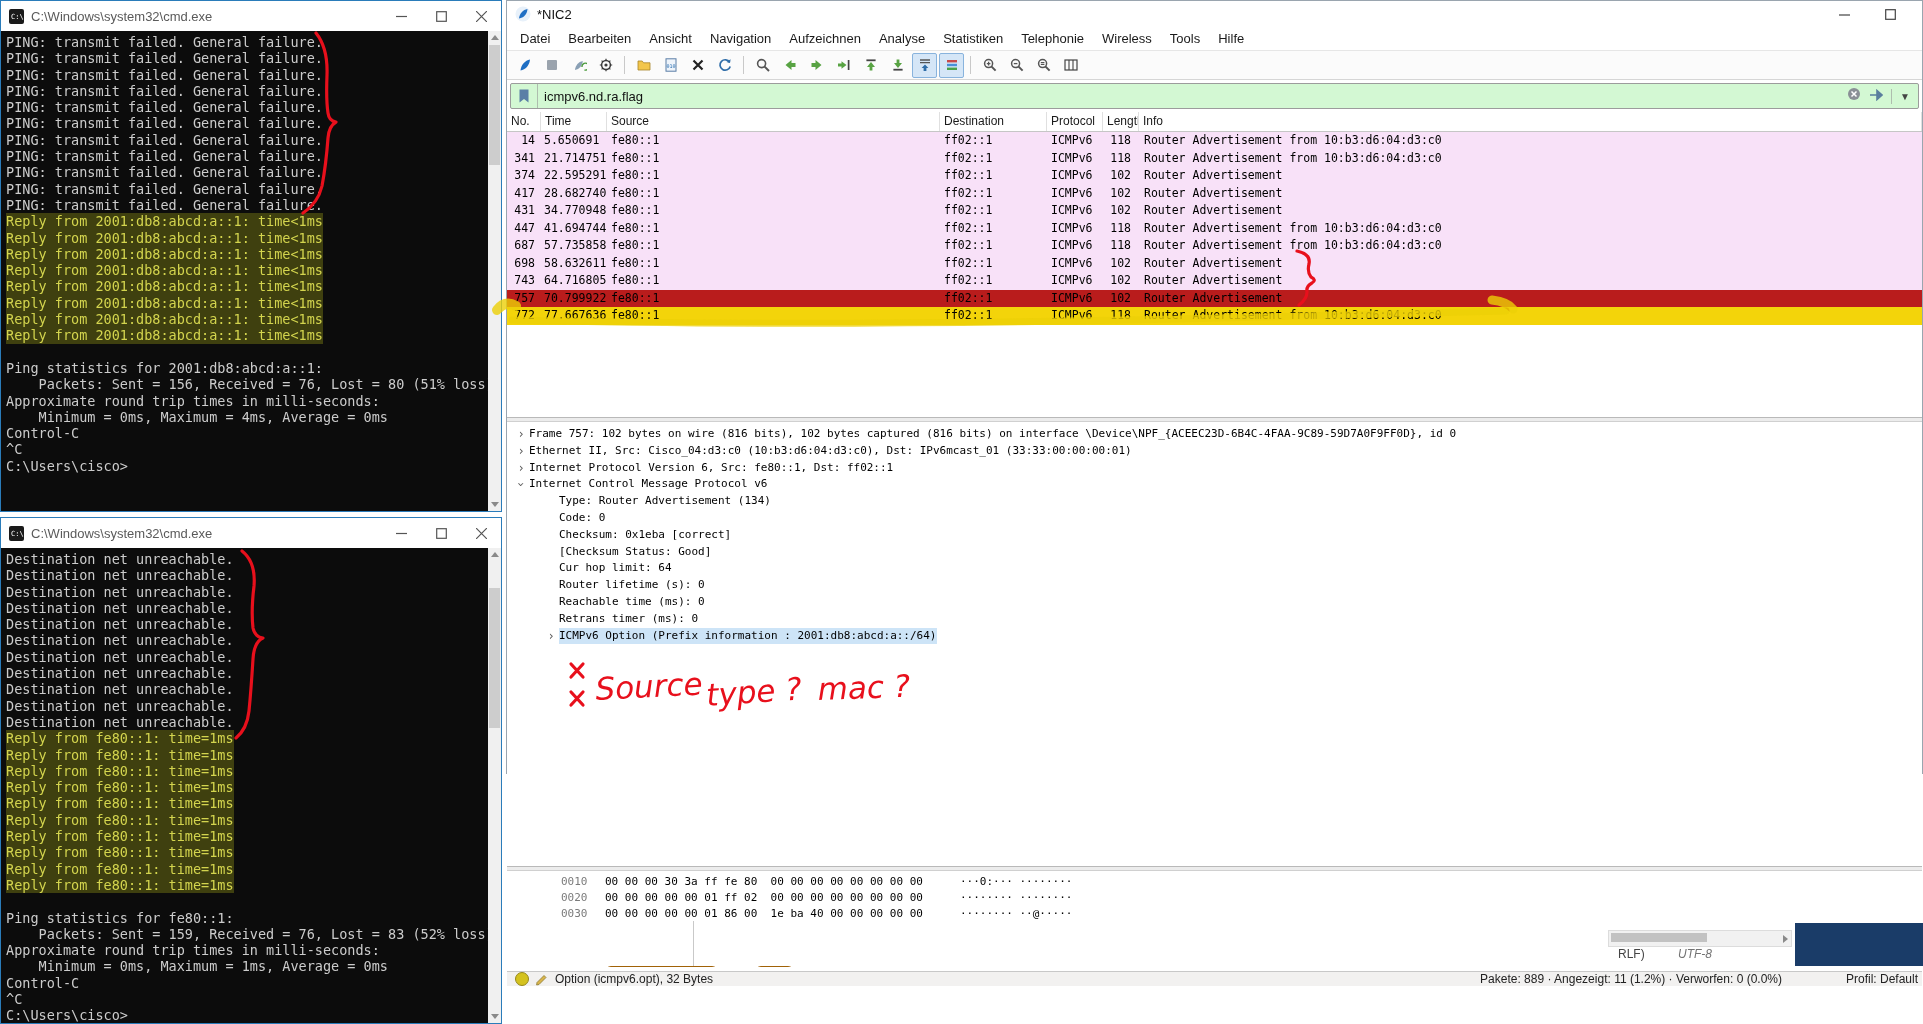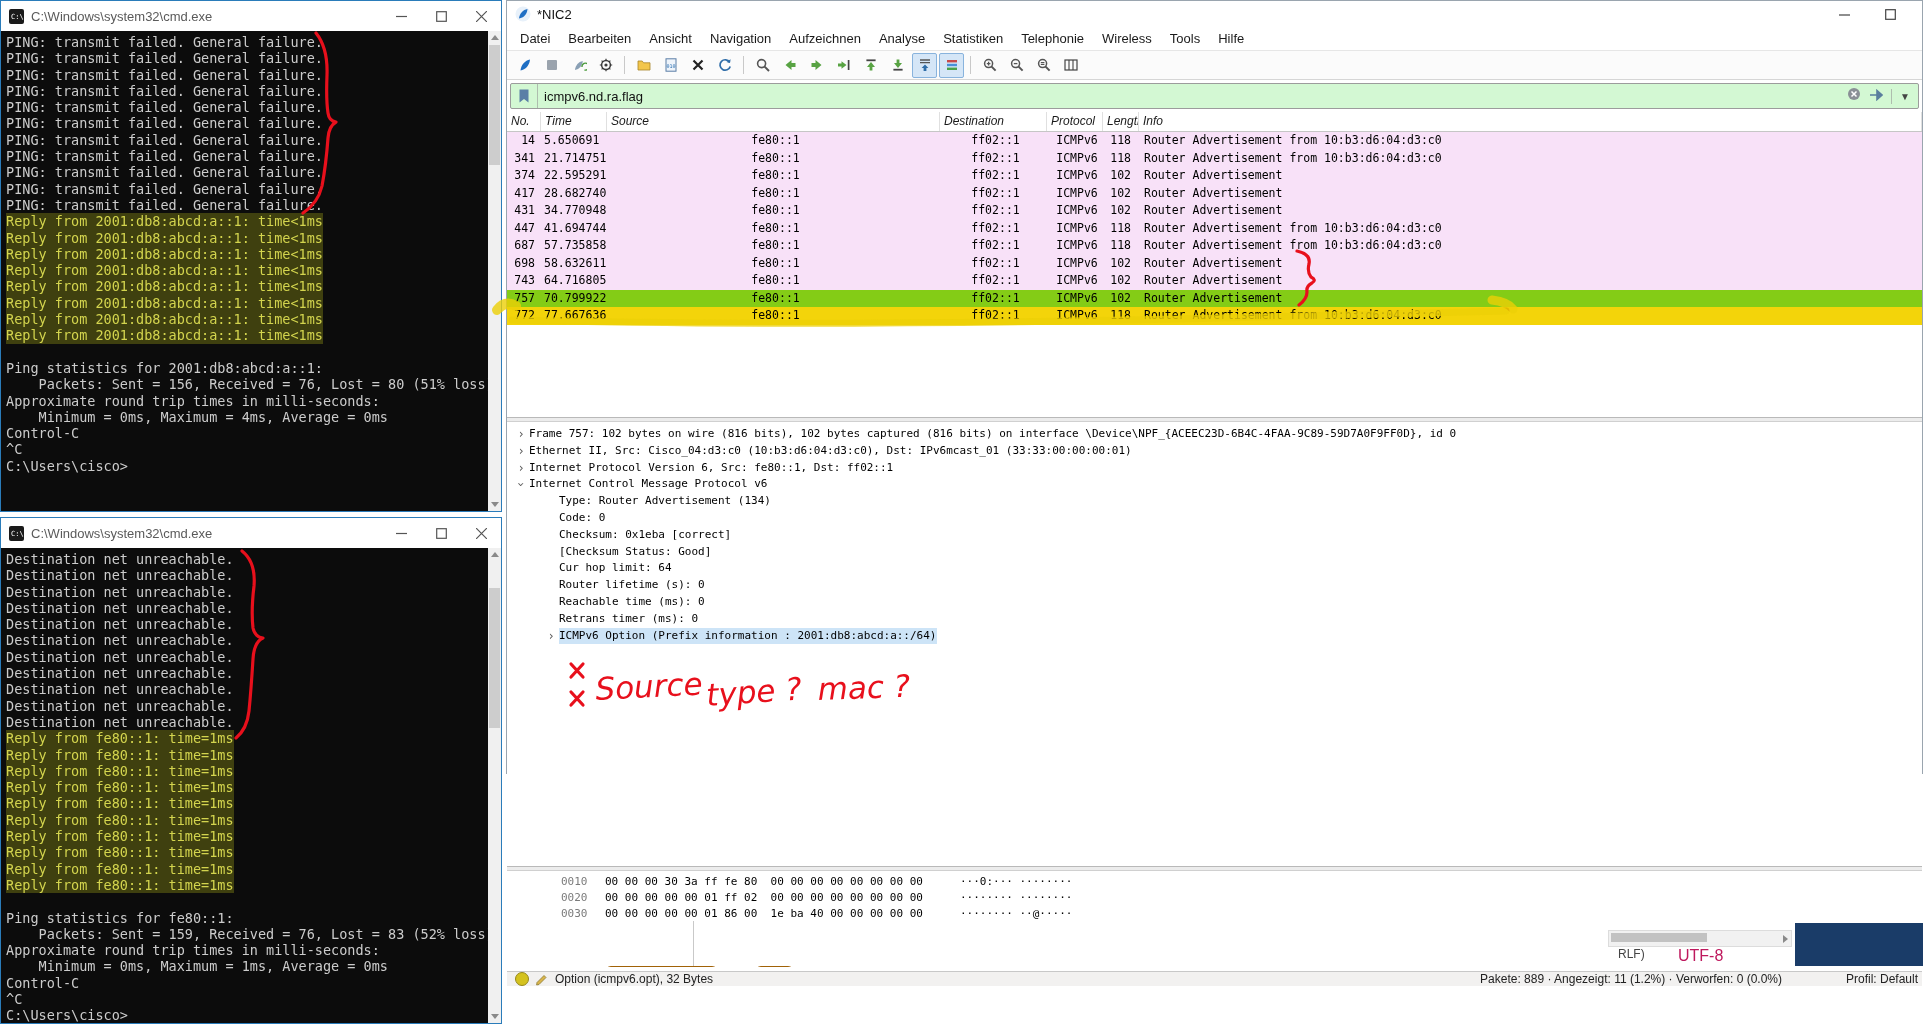--- a/index.html
+++ b/index.html
@@ -45,30 +45,30 @@
   .tsep{width:1px;height:18px;background:#c9c9c9;margin:0 4px;flex:0 0 1px;}
   .ws-filter{height:24px;flex:0 0 24px;margin:3px 3px 3px 3px;display:flex;align-items:center;
              background:#d3f8d3;border:1px solid #9c9c9c;border-radius:2px;}
   .fbook{width:26px;height:100%;display:flex;align-items:center;justify-content:center;border-right:1px solid #aebdae;}
   .ftext{font-size:13px;color:#111;padding-left:6px;flex:1;}
   .fctrl{display:flex;align-items:center;gap:8px;padding-right:6px;}
   .fdrop{border-left:1px solid #aebdae;padding:2px 2px 2px 8px;color:#444;font-size:10px;}
 
   .pgrid{display:grid;grid-template-columns:34px 66px 333px 107px 56px 36px minmax(0,1fr);}
   .ws-cols{height:19px;flex:0 0 19px;border-bottom:1px solid #c6c6c6;background:#ffffff;font-size:12px;color:#1a1a1a;}
-  .ws-cols .col{border-right:1px solid #e0e0e0;padding:2px 8px 0 4px;white-space:nowrap;overflow:hidden;font-style:italic;}
+  .ws-cols .col{border-right:1px solid #e0e0e0;padding:2px 8px 0 4px;white-space:nowrap;overflow:hidden;}
   .ws-listwrap{height:285px;flex:0 0 285px;overflow:hidden;background:#ffffff;}
   .ws-rows{font-family:"DejaVu Sans Mono",monospace;font-size:11.5px;}
   .prow{height:17.5px;line-height:17.5px;background:#f8e1f8;color:#000;}
-  .prow.selected{background:#84cc16;}
+  .prow.selected{background:#b91c1c;}
   .prow.highlighted{background:#f3d40a;}
   .prow span{white-space:nowrap;overflow:hidden;}
   .c-no{text-align:right;padding-right:6px;}
   .c-time{padding-left:3px;}
-  .c-src,.c-dst,.c-proto{padding-left:4px;text-align:center;}
+  .c-src,.c-dst,.c-proto{padding-left:4px;}
   .c-len{text-align:right;padding-right:8px;}
   .c-info{padding-left:5px;}
 
   .hsplit{height:3px;flex:0 0 3px;background:#ececec;border-top:1px solid #b9b9b9;border-bottom:1px solid #d0d0d0;}
   .ws-detail{height:440px;flex:0 0 440px;overflow:hidden;background:#ffffff;padding:4px 0 0 2px;
              font-family:"DejaVu Sans Mono",monospace;font-size:11px;line-height:16.8px;color:#000;}
   .dline{display:flex;white-space:pre;height:16.8px;align-items:center;}
   .dline.lvl0{padding-left:4px;}
   .dline.lvl1{padding-left:34px;}
   .chev{width:16px;flex:0 0 16px;text-align:center;color:#5a5a5a;font-size:12px;}
@@ -91,21 +91,21 @@
   .st-right{position:absolute;right:140px;white-space:nowrap;}
   .st-profile{position:absolute;left:1339px;width:90px;white-space:nowrap;overflow:hidden;}
 
   
   .bgstrip{position:absolute;left:506px;top:921px;width:1417px;height:45px;background:#ffffff;}
   .bgdivider{position:absolute;left:187px;top:0;bottom:0;width:1px;background:#c9c9c9;}
   .hscroll{position:absolute;left:1102px;top:9px;width:182px;height:15px;background:#f1f1f1;border:1px solid #dcdcdc;}
   .hthumb{position:absolute;left:2px;top:2px;width:96px;height:9px;background:#c2c2c2;}
   .hsarr{position:absolute;right:3px;top:4px;width:0;height:0;border-top:4px solid transparent;border-bottom:4px solid transparent;border-left:5px solid #8a8a8a;}
   .eol{position:absolute;left:1112px;top:26px;font-size:12px;color:#444;}
-  .enc{position:absolute;left:1172px;top:26px;font-size:16px;color:#be185d;}
+  .enc{position:absolute;left:1172px;top:26px;font-size:12px;color:#737373;font-style:italic;}
   .navyrect{position:absolute;left:1289px;top:2px;right:0;bottom:0;background:#1a3c68;}
 
   
   .overlay{position:absolute;left:0;top:0;width:1923px;height:1024px;pointer-events:none;z-index:40;}
   .redink{stroke:#e8101c;stroke-width:3.2;fill:none;stroke-linecap:round;stroke-linejoin:round;}
   .redtext{fill:#e8101c;font-family:"DejaVu Sans",sans-serif;font-style:italic;}
   .marker{stroke:#edd006;fill:none;stroke-linecap:round;mix-blend-mode:multiply;}
 </style>
 </head>
 <body>

